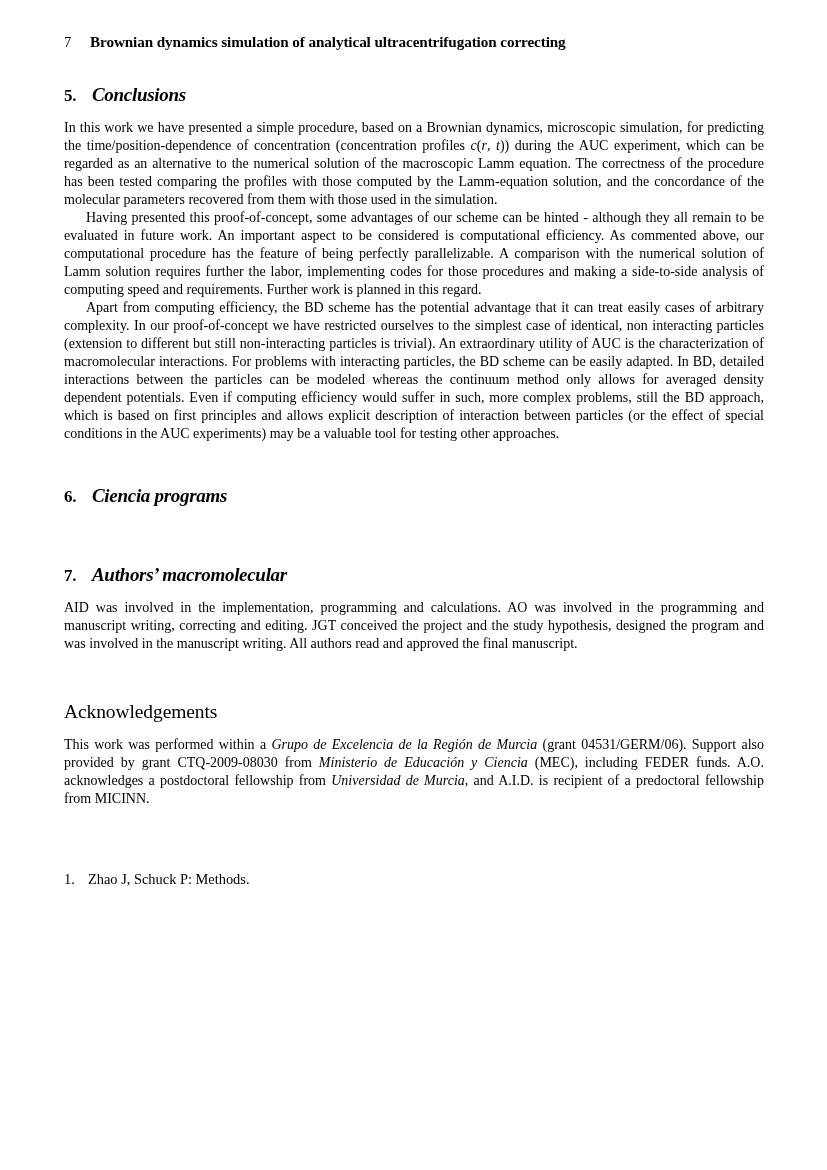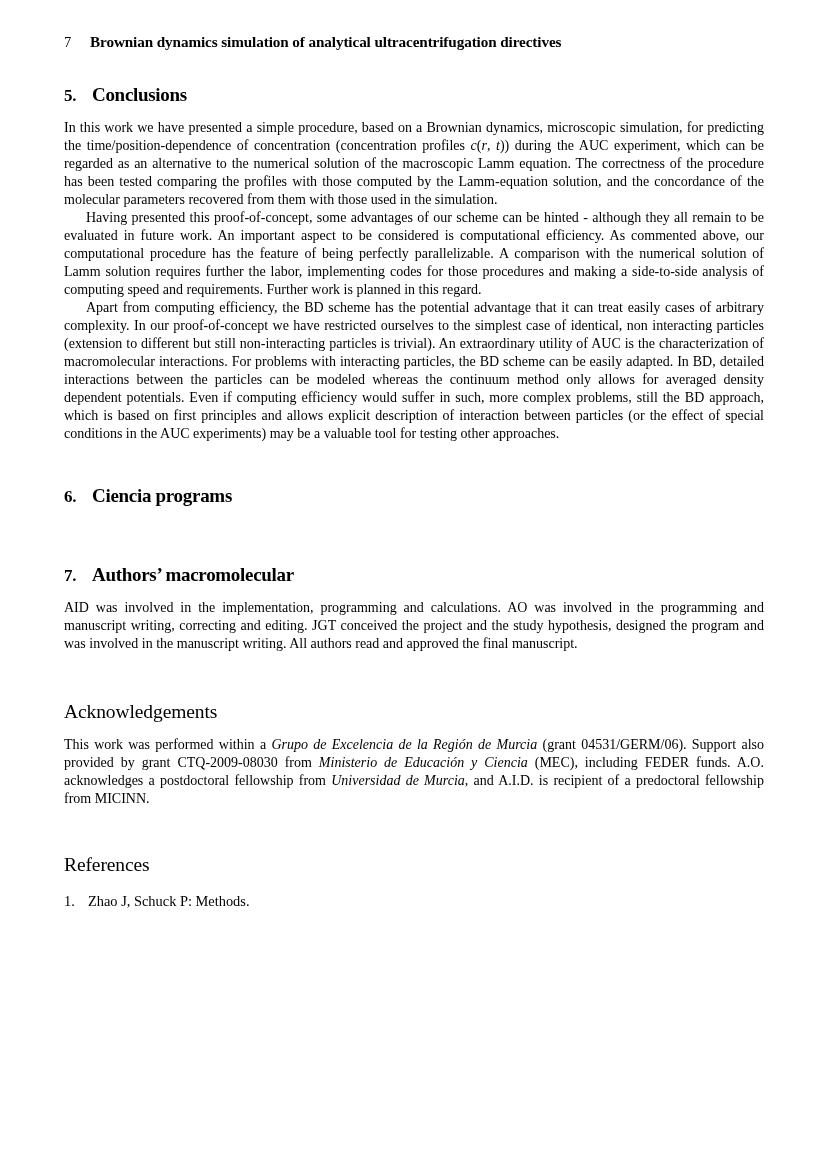--- a/index.html
+++ b/index.html
@@ -52,20 +52,21 @@
     letter-spacing: -0.3px;
     font-family: "Liberation Serif", "DejaVu Serif", serif;
   }
   .sec-heading .sec-num {
     flex: 0 0 28px;
     width: 28px;
     font-size: 17px;
   }
   .sec-heading .sec-text {
     flex: 1;
+    font-style: italic;
   }
 
   
   .plain-heading {
     font-weight: normal;
     font-size: 19.5px;
     letter-spacing: -0.1px;
   }
 
   
@@ -113,21 +114,21 @@
   .ref-item.single .ref-text { text-align: left; }
 </style>
 </head>
 <body>
 
 <div class="page">
   <div class="content">
 
     <div class="running-header">
       <span class="rh-page">7</span>
-      <span class="rh-title">Brownian dynamics simulation of analytical ultracentrifugation directives</span>
+      <span class="rh-title">Brownian dynamics simulation of analytical ultracentrifugation correcting</span>
     </div>
 
     <div class="sp-h5"></div>
 
     <div class="sec-heading">
       <span class="sec-num">5.</span>
       <span class="sec-text">Conclusions</span>
     </div>
     <div class="sp-after-h"></div>
 
@@ -158,21 +159,20 @@
 
     <div class="sp-ack"></div>
 
     <div class="plain-heading">Acknowledgements</div>
     <div class="sp-after-h"></div>
 
     <p class="body"><span>This work was performed within a </span><i>Grupo de Excelencia de la Región de Murcia</i><span> (grant 04531/GERM/06).  Support also provided by grant CTQ-2009-08030 from </span><i>Ministerio de Educación y Ciencia</i><span> (MEC), including FEDER funds.  A.O. acknowledges a postdoctoral fellowship from </span><i>Universidad de Murcia</i><span>, and A.I.D. is recipient of a predoctoral fellowship from MICINN.</span></p>
 
     <div class="sp-ref"></div>
 
-    <div class="plain-heading">References</div>
     <div class="sp-after-h"></div>
 
     <ul class="ref-list">
       <li class="ref-item single">
         <span class="ref-num">1.</span>
         <span class="ref-text"><span>Zhao J, Schuck P: Methods.</span><i></i><span></span></span>
       </li>
 
     </ul>
 

